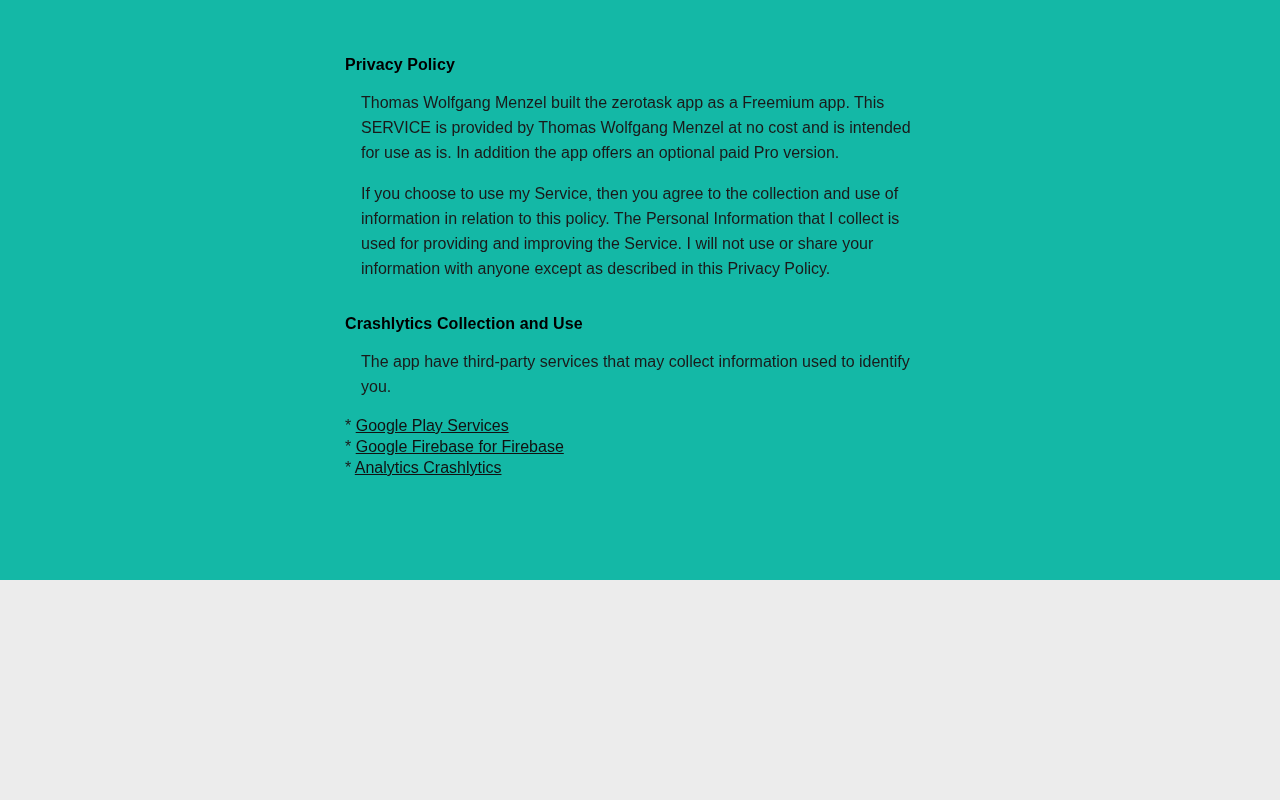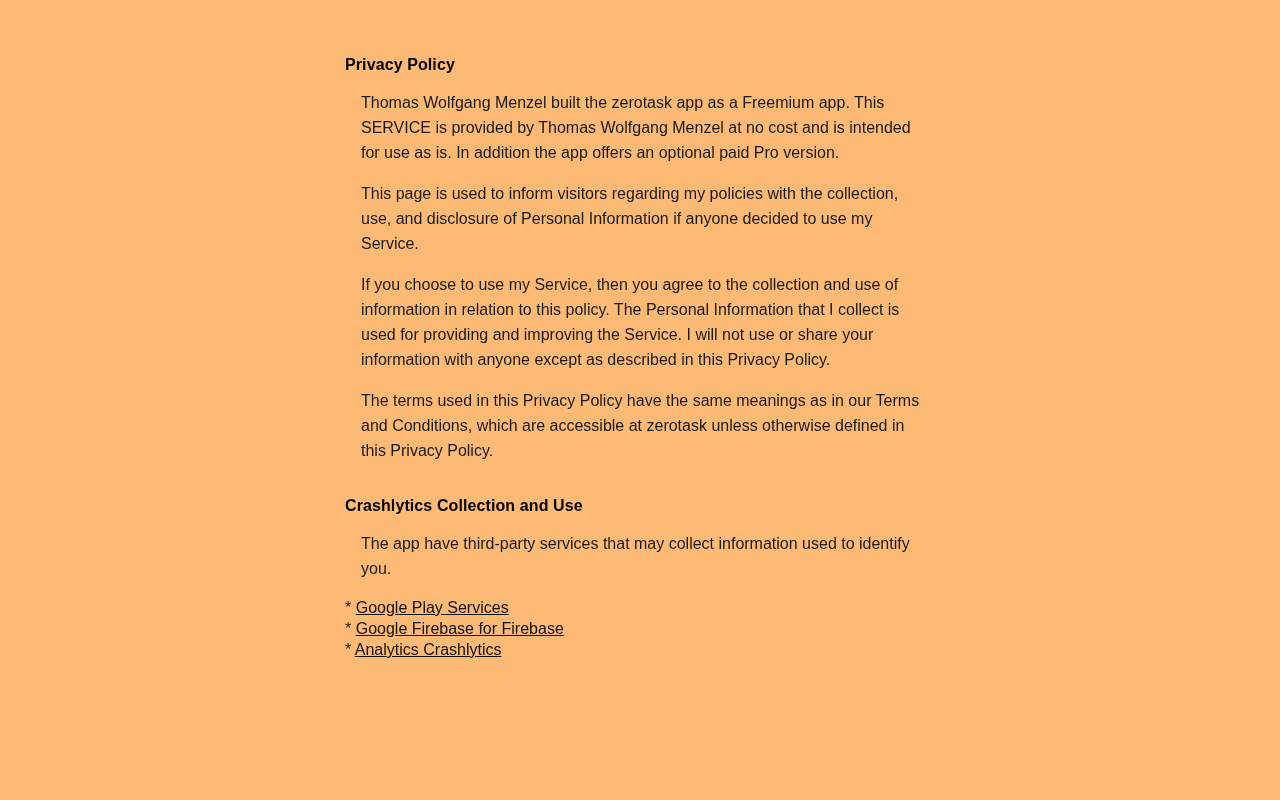--- a/index.html
+++ b/index.html
@@ -9,22 +9,22 @@
   body {
     width: 1280px;
     height: 800px;
     background: #ececec;
     font-family: "Liberation Sans", sans-serif;
     color: #111111;
     overflow: hidden;
   }
   .page {
     width: 1280px;
-    height: 800px;
-    background: #fdba74;
+    height: 580px;
+    background: #14b8a6;
     position: relative;
     box-sizing: border-box;
   }
   .content {
     position: absolute;
     left: 345px;
     top: 0;
     width: 592px;
   }
   h3.section-heading {
@@ -77,23 +77,21 @@
 <body>
 
 <div class="page">
   <div class="content">
 
     <div class="heading-block-first">
       <h3 class="section-heading">Privacy Policy</h3>
     </div>
 
     <p class="body-text para-after-heading">Thomas Wolfgang Menzel built the zerotask app as a Freemium app. This SERVICE is provided by Thomas Wolfgang Menzel at no cost and is intended for use as is. In addition the app offers an optional paid Pro version.</p>
-    <p class="body-text para-gap">This page is used to inform visitors regarding my policies with the collection, use, and disclosure of Personal Information if anyone decided to use my Service.</p>
     <p class="body-text para-gap">If you choose to use my Service, then you agree to the collection and use of information in relation to this policy. The Personal Information that I collect is used for providing and improving the Service. I will not use or share your information with anyone except as described in this Privacy Policy.</p>
-    <p class="body-text para-gap">The terms used in this Privacy Policy have the same meanings as in our Terms and Conditions, which are accessible at zerotask unless otherwise defined in this Privacy Policy.</p>
 
     <div class="heading-block">
       <h3 class="section-heading">Crashlytics Collection and Use</h3>
     </div>
 
     <p class="body-text para-gap">The app have third-party services that may collect information used to identify you.</p>
 
     <div class="link-list">
       <div class="link-line">
         <span class="bullet-star">*</span>

